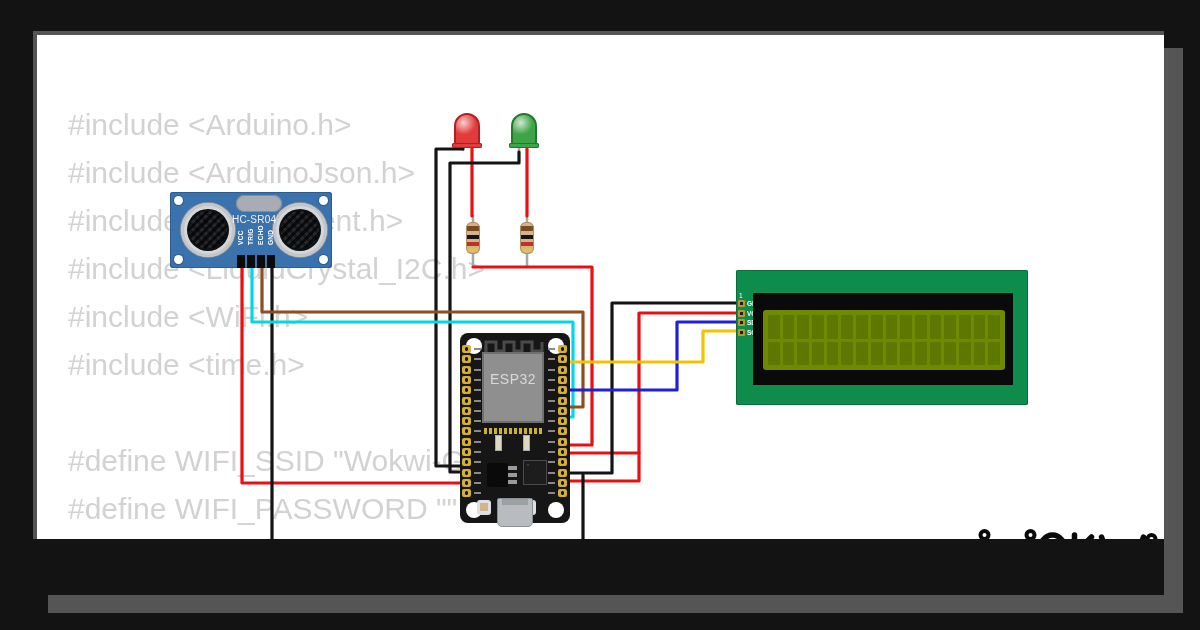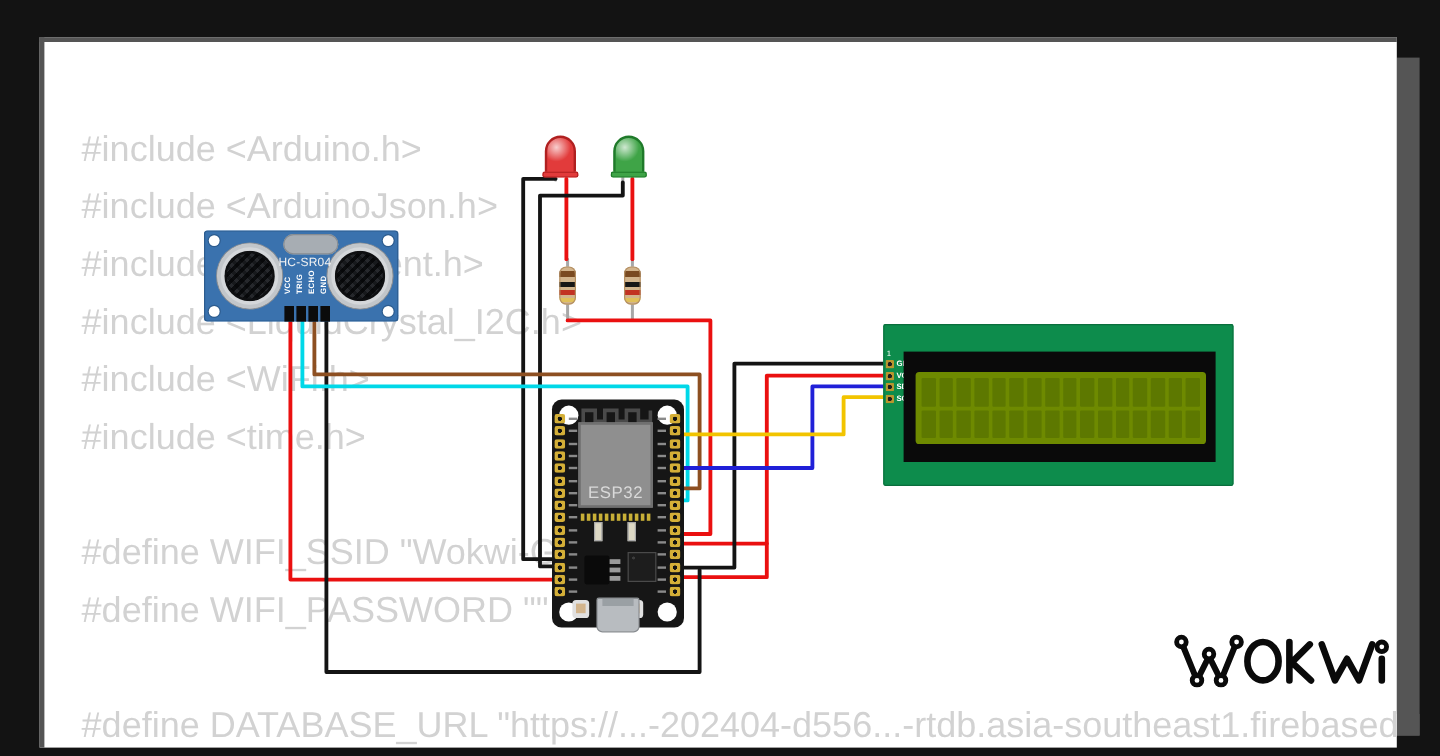--- a/index.html
+++ b/index.html
@@ -1,20 +1,20 @@
 <!DOCTYPE html>
 <html><head>
 <meta charset="utf-8">
 <style>
   html,body{margin:0;padding:0;width:1200px;height:630px;overflow:hidden;background:#131313;
     font-family:"Liberation Sans",sans-serif;}
   .abs{position:absolute;}
   
   #frame{position:absolute;inset:0;width:1200px;height:630px;}
-  #page{position:absolute;left:33px;top:31px;width:1131px;height:592px;background:#ffffff;
+  #page{position:absolute;left:33px;top:31px;width:1131px;height:508px;background:#ffffff;
     border-top:4px solid #555555;border-left:4px solid #555555;box-sizing:border-box;overflow:hidden;padding-left:27px;}
   #shadow-right{position:absolute;left:1164px;top:48px;width:19px;height:565px;background:#555555;}
   #shadow-bottom{position:absolute;left:48px;top:595px;width:1135px;height:18px;background:#555555;}
   #title-box{position:absolute;left:65px;top:10px;width:222px;height:63px;background:#4d4d4d;
     color:#ffffff;font-size:38px;line-height:62px;padding:0 0 0 26px;box-sizing:border-box;}
   
   #code{position:absolute;left:31px;top:66px;z-index:1;color:#d2d2d2;font-size:30px;
     white-space:pre;}
   .code-line{height:48px;line-height:48px;}
   
@@ -44,21 +44,21 @@
   
   .resistor{position:absolute;width:14px;height:32px;border-radius:6px;z-index:3;
     background:linear-gradient(180deg,#d2b48c 0 4px,#7a4a21 4px 9px,#d2b48c 9px 13px,#161616 13px 17px,
       #d2b48c 17px 20px,#c23222 20px 24px,#d2b48c 24px 26px,#e0c05a 26px 30px,#d2b48c 30px);
     box-shadow:0 0 0 1px #b49064 inset;}
   
   #esp32{left:423px;top:298px;width:110px;height:190px;background:#161616;border-radius:8px;z-index:3;}
   #esp32 .hole{box-shadow:none;background:#ffffff;width:16px;height:16px;}
   #esp-module{position:absolute;left:22px;top:19px;width:62px;height:71px;background:#8f8f8f;
     border:2px solid #707070;box-sizing:border-box;text-align:center;}
-  #esp-module span{display:block;margin-top:48px;color:#d9d9d9;font-size:14px;letter-spacing:.5px;}
+  #esp-module span{display:block;margin-top:17px;color:#d9d9d9;font-size:14px;letter-spacing:.5px;}
   .esp-pin{position:absolute;width:9px;height:8px;background:#d4af37;border-radius:2px;
     background-image:radial-gradient(circle at 50% 50%,#121212 0 1.6px,rgba(0,0,0,0) 2px);}
   .esp-dash{position:absolute;width:7px;height:2px;background:#8a8a8a;}
   .mod-pin{position:absolute;top:95px;width:3px;height:6px;background:#c9b037;}
   #esp-reg{position:absolute;left:27px;top:130px;width:21px;height:24px;background:#0a0a0a;border-radius:2px;}
   .reg-leg{position:absolute;left:21px;width:9px;height:4px;background:#9a9a9a;}
   #esp-qfn{position:absolute;left:63px;top:127px;width:22px;height:23px;background:#1d1d1d;border:1px solid #4a4a4a;
     background-image:radial-gradient(circle at 4px 4px,#3c3c3c 0 1px,rgba(0,0,0,0) 1.5px);}
   .esp-cap{position:absolute;top:102px;width:5px;height:14px;background:#ddd8c4;border:1px solid #aaa;}
   .esp-btn{position:absolute;top:167px;width:14px;height:15px;background:#e0e0e0;border-radius:3px;}

